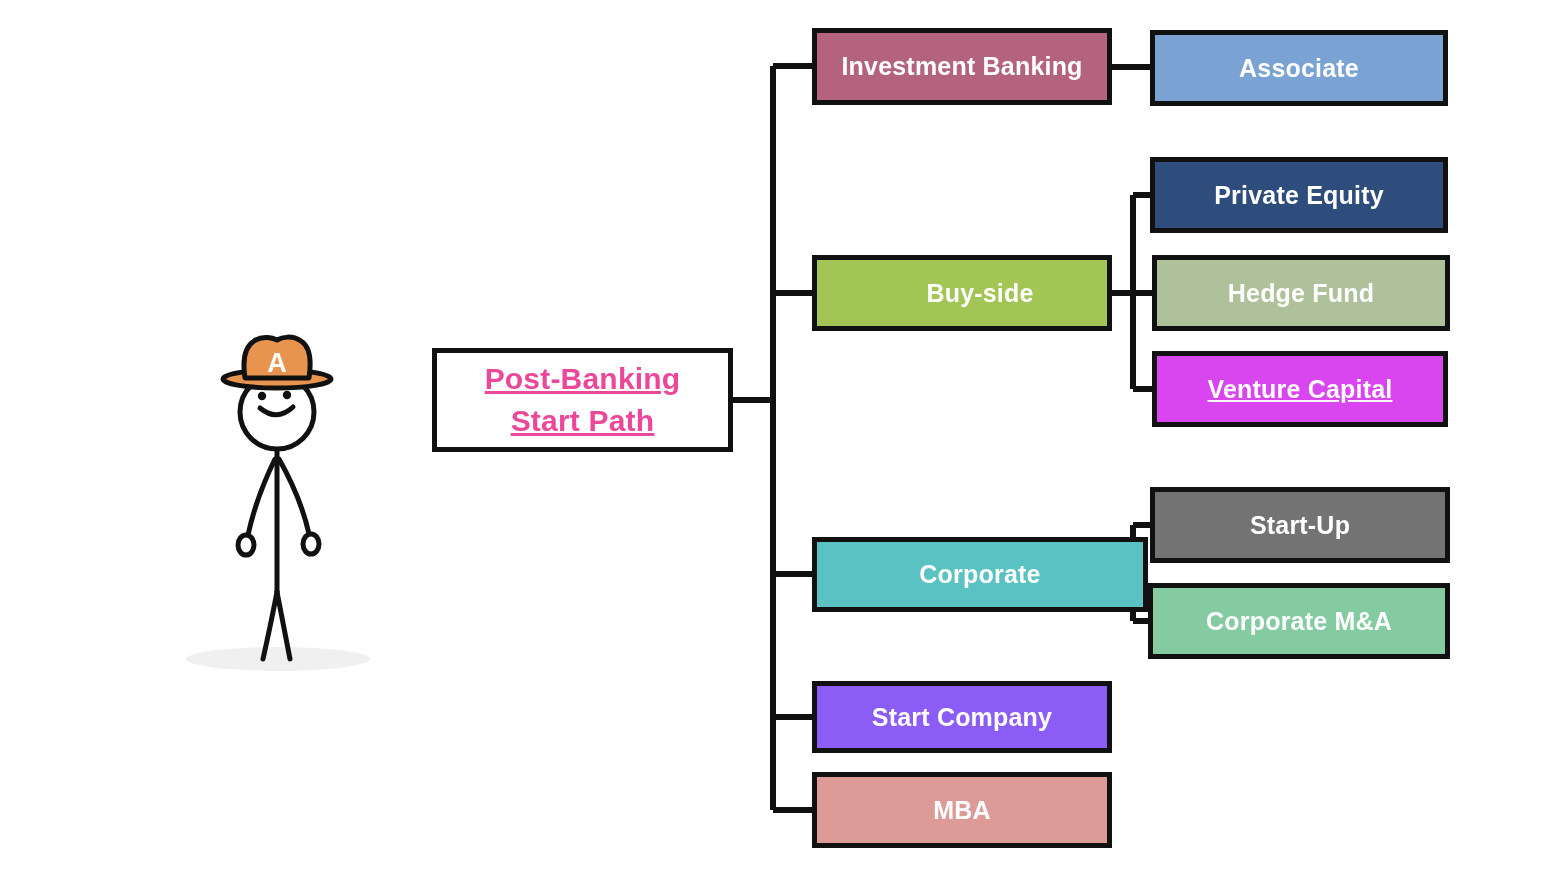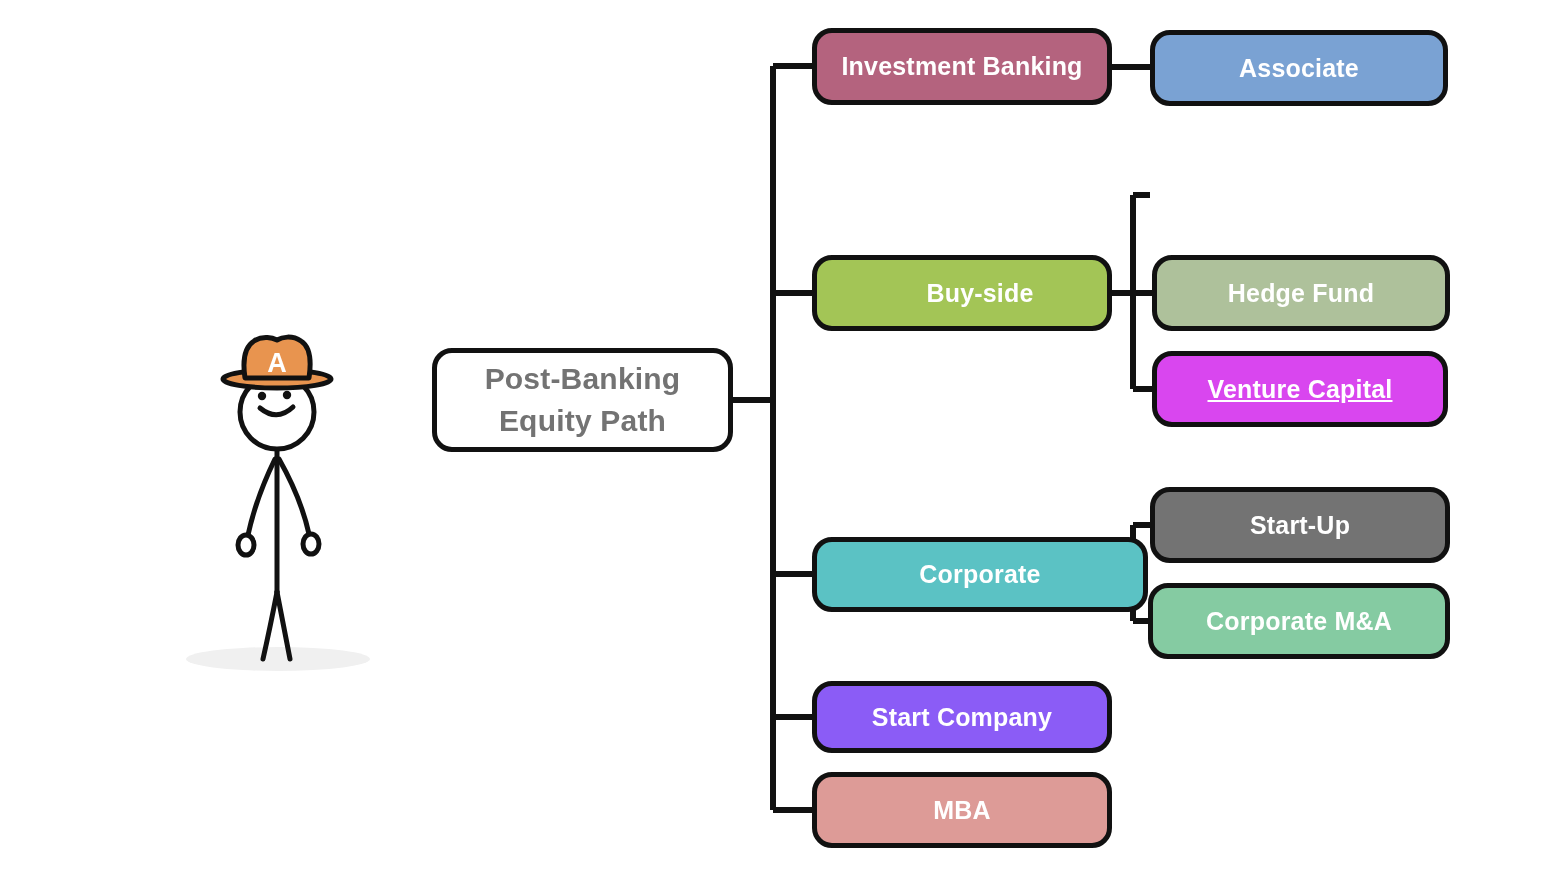--- a/index.html
+++ b/index.html
@@ -6,34 +6,35 @@
   body{
     width:1568px;height:882px;position:relative;overflow:hidden;
     background:#ffffff;
     font-family:"Liberation Sans", sans-serif;
   }
   .stage{position:absolute;inset:0;}
   svg.lines{position:absolute;left:0;top:0;width:1568px;height:882px;}
   .node{
     position:absolute;
     border:5px solid #111111;
-    border-radius:20px;
+    border-radius:0;
     display:flex;align-items:center;justify-content:center;
     box-sizing:border-box;
     color:#ffffff;
     font-weight:bold;
     font-size:25px;
     letter-spacing:.2px;
     text-align:center;
   }
   .node.root{
     background:#ffffff;
-    color:#737373;
+    color:#ec4899;
     font-size:30px;
     line-height:42px;
+    text-decoration:underline;
   }
   
   .n-root          {left:432px; top:348px; width:301px; height:104px;}
   .n-investment    {left:812px; top:28px;  width:300px; height:77px;}
   .n-associate     {left:1150px;top:30px;  width:298px; height:76px;}
   .n-private-equity{left:1150px;top:157px; width:298px; height:76px;}
   .n-buy-side      {left:812px; top:255px; width:300px; height:76px;padding-left:36px;}
   .n-hedge-fund    {left:1152px;top:255px; width:298px; height:76px;}
   .n-venture       {left:1152px;top:351px; width:296px; height:76px;}
   .n-start-up      {left:1150px;top:487px; width:300px; height:76px;}
@@ -92,32 +93,35 @@
     <g stroke="#111111" stroke-width="5" stroke-linejoin="round">
       <ellipse cx="102" cy="51" rx="54" ry="9" fill="#e8944f"></ellipse>
       <path fill="#e8944f" d="M 70 50 C 67 30 71 18 79 13 C 88 7 98 10 102 12 C 107 9 117 7 126 13 C 134 18 137 30 134 50 Z"></path>
     </g>
     <text x="102" y="44" text-anchor="middle" font-family="Liberation Sans, sans-serif" font-size="27" font-weight="bold" fill="#ffffff">A</text>
   </svg>
 
   <div class="node root n-root">
     <div>
       <div>Post-Banking</div>
-      <div>Equity Path</div>
+      <div>Start Path</div>
     </div>
   </div>
 
   <div class="node n-investment" style="background-color: rgb(180, 99, 126);">
     <span>Investment Banking</span>
   </div>
 
   <div class="node n-associate" style="background-color: rgb(122, 162, 211);">
     <span>Associate</span>
   </div>
 
+  <div class="node n-private-equity" style="background-color: rgb(46, 77, 124);">
+    <span>Private Equity</span>
+  </div>
 
   <div class="node n-buy-side" style="background-color: rgb(163, 197, 86);">
     <span>Buy-side</span>
   </div>
 
   <div class="node n-hedge-fund" style="background-color: rgb(174, 193, 155);">
     <span>Hedge Fund</span>
   </div>
 
   <div class="node n-venture" style="background-color: #d946ef; text-decoration: underline;">

